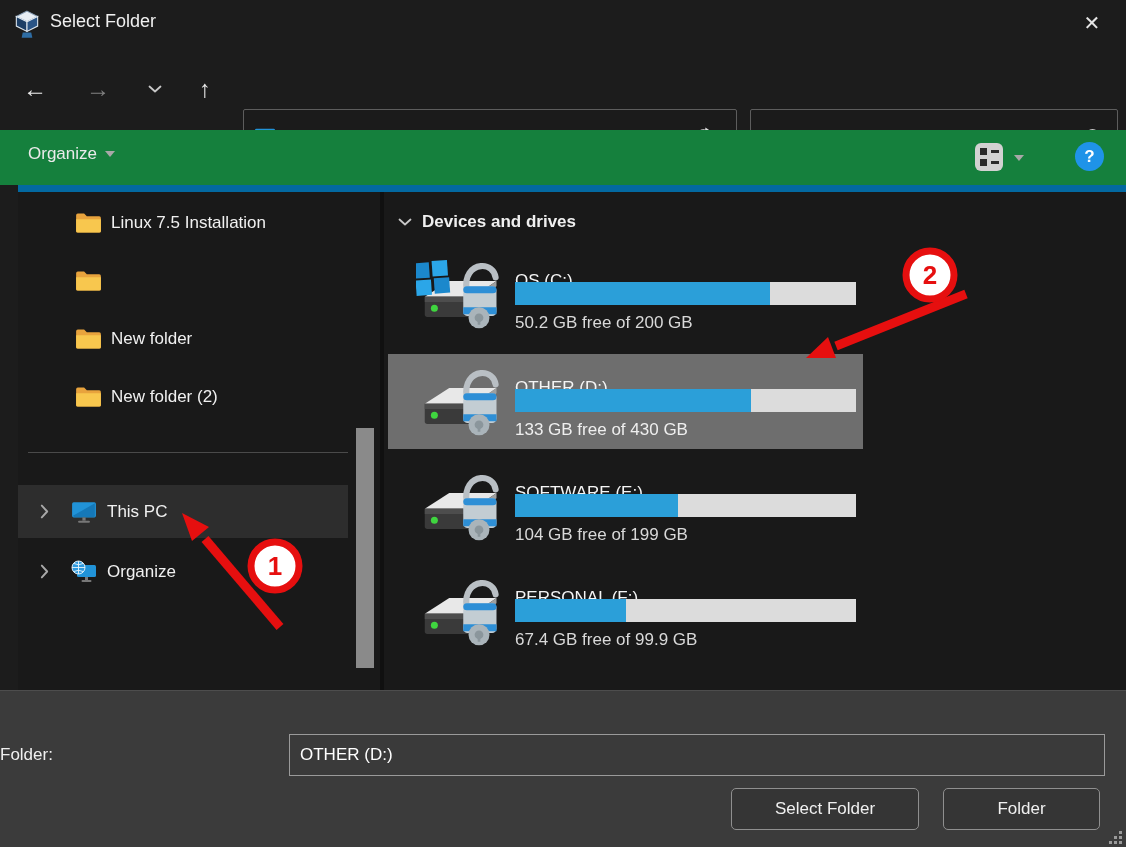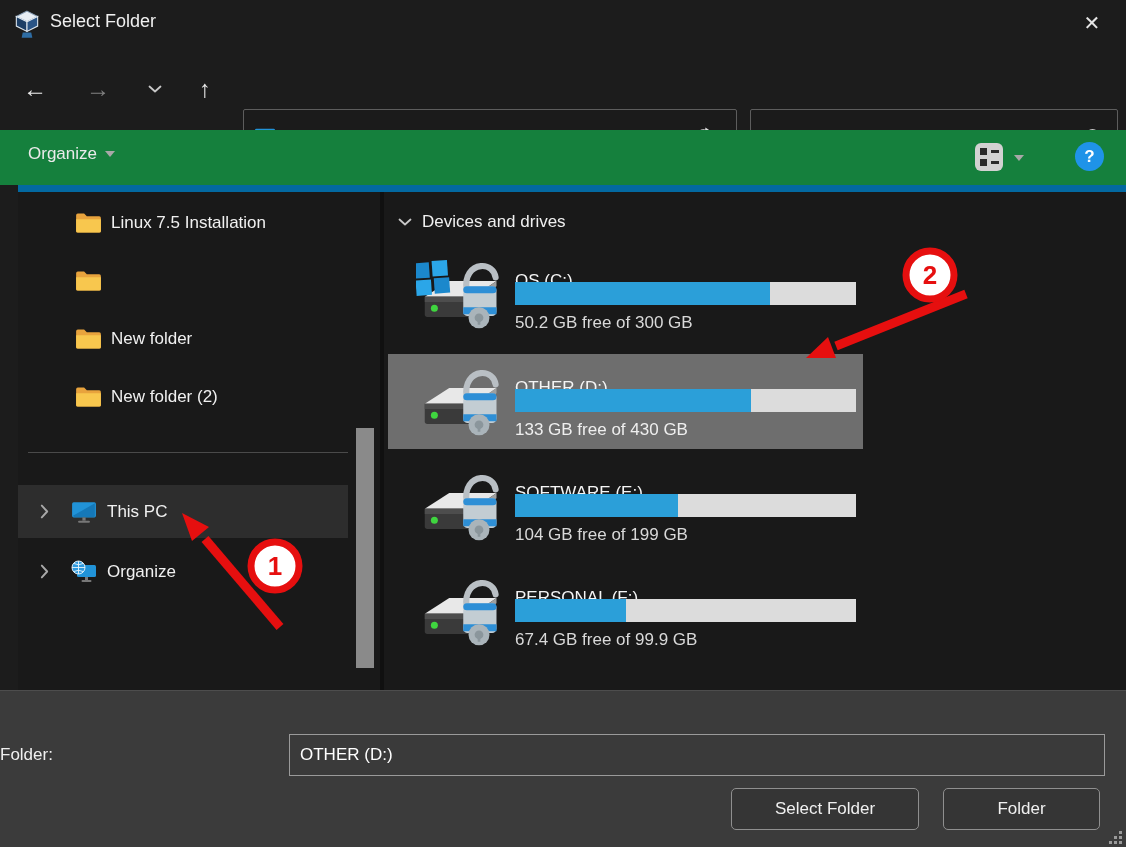--- a/index.html
+++ b/index.html
@@ -58,21 +58,21 @@
   .tree-sep { position:absolute; left:10px; top:260px; width:320px; height:1px; background:#4a4a4a; }
   .tree-node { position:absolute; left:0; width:330px; height:53px; display:flex; align-items:center; cursor:pointer; }
   .tree-node.selected { background:#2d2d2d; }
   .tree-node .expander { margin-left:22px; display:flex; }
   .tree-node .n-icon { margin-left:22px; width:26px; height:24px; }
   .tree-node .n-label { margin-left:10px; font-size:17px; color:#f0f0f0; }
   .side-scrollbar { position:absolute; left:338px; top:236px; width:18px; height:240px; background:#8a8a8a; cursor:pointer; }
   .pane-divider { position:absolute; left:362px; top:0; width:4px; height:505px; background:#101010; }
   .mainpane { position:absolute; left:366px; top:0; width:760px; height:505px; }
   .group-header { position:absolute; left:14px; top:20px; display:flex; align-items:center; gap:10px; cursor:pointer; }
-  .group-header .gh-label { font-size:17px; color:#f0f0f0; }
+  .group-header .gh-label { font-size:17px; color:#f0f0f0;font-weight:bold; }
   .drive-row { position:absolute; left:4px; width:475px; height:95px; cursor:pointer; }
   .drive-row.selected { background:#6e6e6e; }
   .drive-row .d-icon { position:absolute; left:28px; top:8px; width:84px; height:80px; }
   .drive-row .d-name { position:absolute; left:127px; top:24px; font-size:17px; color:#f5f5f5; }
   .drive-row .d-bar { position:absolute; left:127px; top:35px; width:341px; height:23px; background:#dcdcdc; }
   .drive-row .d-fill { height:100%; background:#2b9fd9; }
   .drive-row .d-free { position:absolute; left:127px; top:66px; font-size:17px; color:#d9d9d9; }
   .drive-row.selected .d-free { color:#efefef; }
   
   .footer { position:absolute; left:0; top:690px; width:1126px; height:157px; background:#3b3b3b; border-top:1px solid #4d4d4d; }
@@ -315,21 +315,21 @@
 
       <div class="drive-row" style="top:55px">
         <svg class="d-icon" viewBox="0 0 96 88">
           <use href="#drive-lock"></use>
             <use href="#win-logo" x="-4" y="2" width="44" height="44"></use>
         </svg>
         <div class="d-name">OS (C:)</div>
         <div class="d-bar">
             <div class="d-fill" style="width: 74.9%;"></div>
           </div>
-        <div class="d-free">50.2 GB free of 300 GB</div>
+        <div class="d-free">50.2 GB free of 200 GB</div>
       </div>
 
       <div class="drive-row selected" style="top:162px">
         <svg class="d-icon" viewBox="0 0 96 88">
             <use href="#drive-lock"></use>
           </svg>
         <div class="d-name">OTHER (D:)</div>
         <div class="d-bar">
             <div class="d-fill" style="width: 69.1%;"></div>
           </div>

